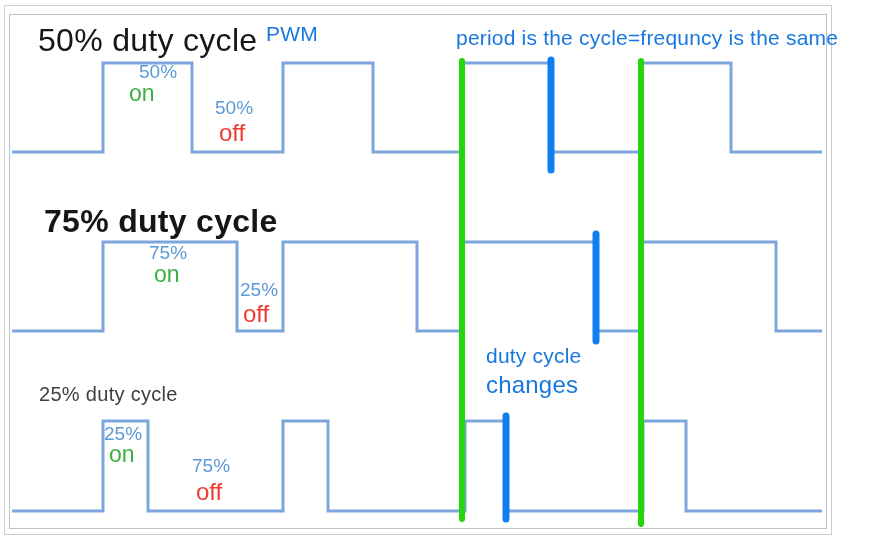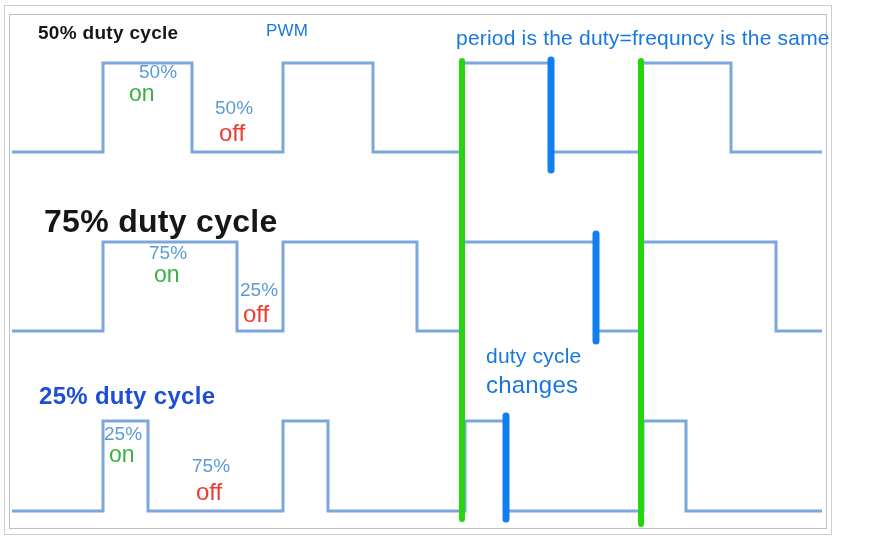--- a/index.html
+++ b/index.html
@@ -61,26 +61,26 @@
       <polyline points="12,152 103,152 103,63 192,63 192,152 283,152 283,63 373,63 373,152 462,152 462,63 551,63 551,152 640,152 640,63 731,63 731,152 822,152" fill="none" stroke="#7da7dc" stroke-width="3" stroke-linejoin="miter"></polyline>
       <polyline points="12,331 103,331 103,242 237,242 237,331 283,331 283,242 417,242 417,331 462,331 462,242 596,242 596,331 641,331 641,242 776,242 776,331 822,331" fill="none" stroke="#7da7dc" stroke-width="3" stroke-linejoin="miter"></polyline>
       <polyline points="12,511 103,511 103,421 148,421 148,511 283,511 283,421 328,421 328,511 465,511 465,421 506,421 506,511 643,511 643,421 686,421 686,511 822,511" fill="none" stroke="#7da7dc" stroke-width="3" stroke-linejoin="miter"></polyline>
       <line x1="462" x2="462" y1="61" y2="519" stroke="#26d60c" stroke-width="6" stroke-linecap="round"></line>
       <line x1="641" x2="641" y1="61" y2="524" stroke="#26d60c" stroke-width="6" stroke-linecap="round"></line>
       <line x1="551" x2="551" y1="60" y2="170" stroke="#0f7ff0" stroke-width="7" stroke-linecap="round"></line>
       <line x1="596" x2="596" y1="234" y2="341" stroke="#0f7ff0" stroke-width="7" stroke-linecap="round"></line>
       <line x1="506" x2="506" y1="416" y2="519" stroke="#0f7ff0" stroke-width="7" stroke-linecap="round"></line>
     </svg>
 
-  <div class="txt title" style="left: 38px; top: 23px; font-size: 19px; color: rgb(22, 22, 22); font-weight: 700;">50% duty cycle</div>
+  <div class="txt title" style="left: 38px; top: 23px; font-size: 32px; color: rgb(22, 22, 22); font-weight: 400;">50% duty cycle</div>
   <div class="txt title" style="left: 44px; top: 204px; font-size: 32px; color: rgb(22, 22, 22); font-weight: 700;">75% duty cycle</div>
-  <div class="txt title" style="left: 39px; top: 383px; font-size: 24px; color: #1d4ed8; font-weight: 700;">25% duty cycle</div>
+  <div class="txt title" style="left: 39px; top: 383px; font-size: 20px; color: #404040; font-weight: 400;">25% duty cycle</div>
 
-  <div class="txt note" style="left: 266px; top: 22px; font-size: 17px; color: rgb(24, 120, 224);">PWM</div>
-  <div class="txt note" style="left: 456px; top: 26px; font-size: 21px; color: rgb(24, 120, 224);">period is the duty=frequncy is the same</div>
+  <div class="txt note" style="left: 266px; top: 22px; font-size: 21px; color: rgb(24, 120, 224);">PWM</div>
+  <div class="txt note" style="left: 456px; top: 26px; font-size: 21px; color: rgb(24, 120, 224);">period is the cycle=frequncy is the same</div>
   <div class="txt note" style="left: 486px; top: 344px; font-size: 21px; color: rgb(24, 120, 224); text-align: center;">duty cycle</div>
   <div class="txt note" style="left: 486px; top: 372px; font-size: 24px; color: rgb(24, 120, 224);">changes</div>
 
   <div class="txt" style="left: 139px; top: 62px; font-size: 19px; color: rgb(91, 155, 213);">50%</div>
   <div class="txt" style="left: 129px; top: 81px; font-size: 23px; color: rgb(60, 176, 67);">on</div>
   <div class="txt" style="left: 215px; top: 98px; font-size: 19px; color: rgb(91, 155, 213);">50%</div>
   <div class="txt" style="left: 219px; top: 120px; font-size: 24px; color: rgb(238, 59, 51);">off</div>
 
   <div class="txt" style="left: 149px; top: 243px; font-size: 19px; color: rgb(91, 155, 213);">75%</div>
   <div class="txt" style="left: 154px; top: 262px; font-size: 23px; color: rgb(60, 176, 67);">on</div>

